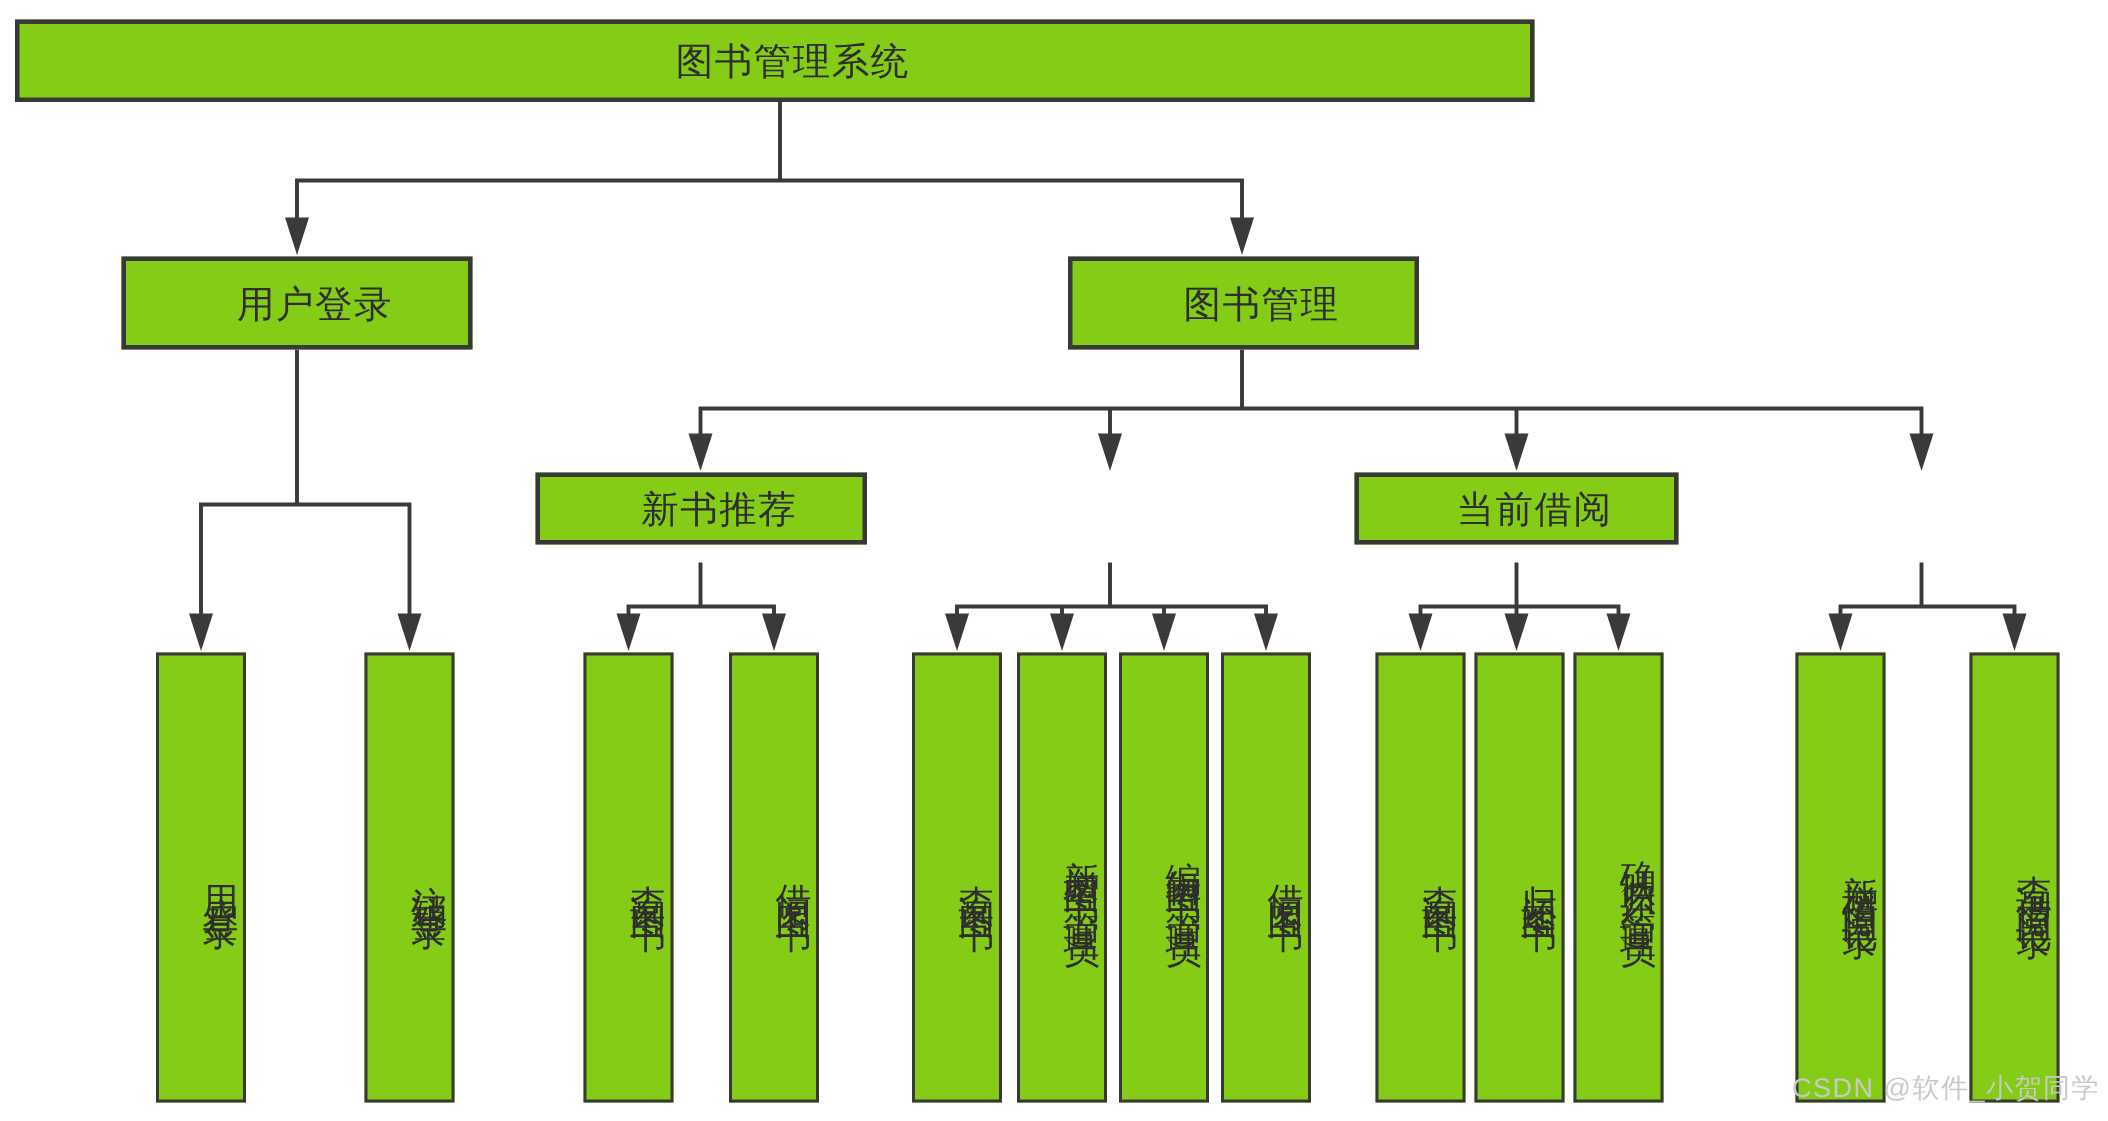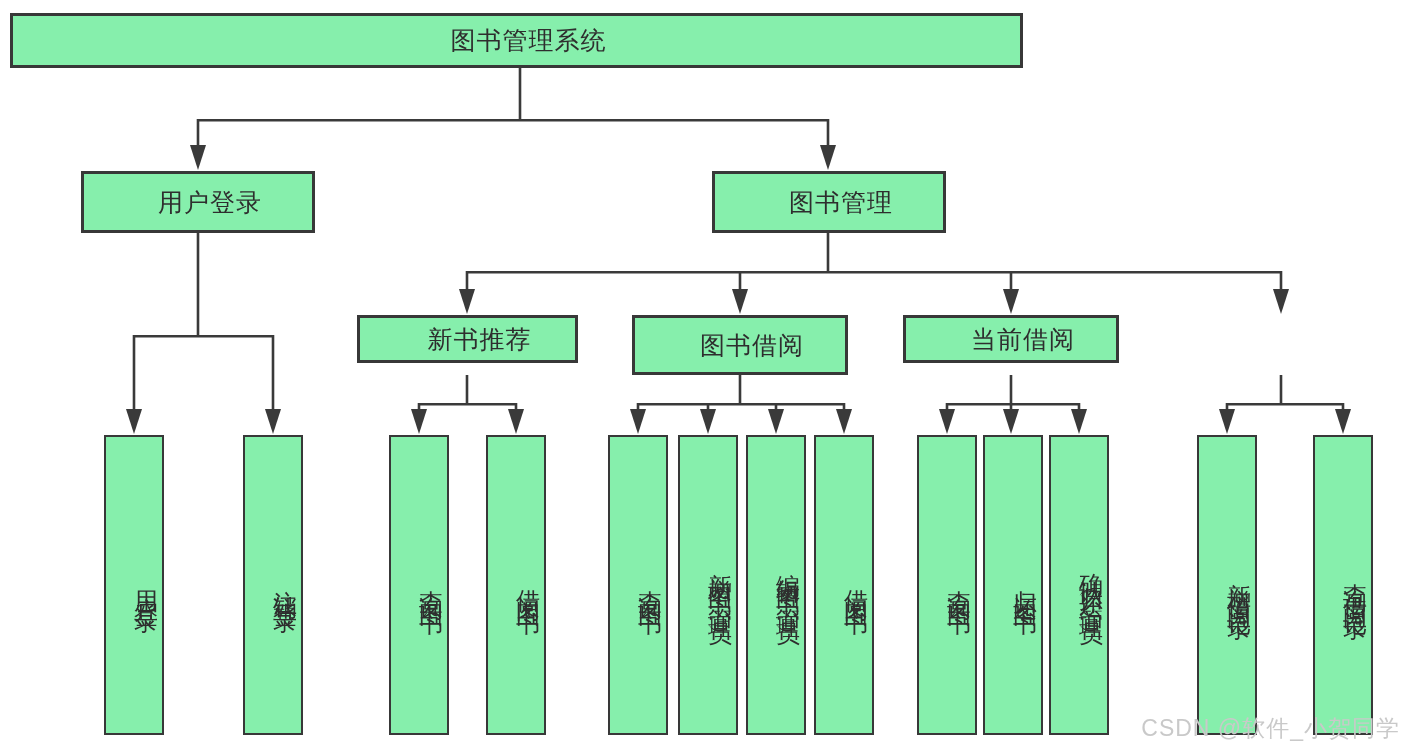--- a/index.html
+++ b/index.html
@@ -17,21 +17,21 @@
   }
   .wires {
     position: absolute;
     left: 0;
     top: 0;
     pointer-events: none;
   }
   .box {
     position: absolute;
     box-sizing: border-box;
-    background: #86efac;
+    background: #84cc16;
     color: #2e2e2e;
     display: flex;
     align-items: center;
     justify-content: center;
     text-align: center;
     padding-left: 24px;
   }
   .box.h {
     border: 3px solid #383838;
     font-size: 25px;
@@ -54,21 +54,21 @@
     writing-mode: vertical-rl;
     text-orientation: mixed;
     letter-spacing: 7px;
     line-height: 1;
     white-space: nowrap;
   }
   .watermark {
     position: absolute;
     top: 713px;
     right: 5px;
-    font-size: 23px;
+    font-size: 18px;
     letter-spacing: 1px;
     color: #c9c9c9;
     z-index: 5;
     white-space: nowrap;
   }
 </style>
 </head>
 <body>
 
 <div class="canvas">
@@ -130,23 +130,20 @@
   <div class="box h lvl" style="left:81px; top:171px; width:234px;">
     <span>用户登录</span>
   </div>
   <div class="box h lvl" style="left:712px; top:171px; width:234px;justify-content:center;">
     <span>图书管理</span>
   </div>
 
   <div class="box h lvl" style="left:357px; top:315px; width:221px; height:48px;">
     <span>新书推荐</span>
   </div>
-  <div class="box h lvl" style="left:632px; top:315px; width:216px; height:60px;">
-    <span>图书借阅</span>
-  </div>
   <div class="box h lvl" style="left:903px; top:315px; width:216px; height:48px;">
     <span>当前借阅</span>
   </div>
 
   <div class="box v" style="left:104px;">
     <span class="vtext">用户登录</span>
   </div>
   <div class="box v" style="left:243px;">
     <span class="vtext">注销登录</span>
   </div>

